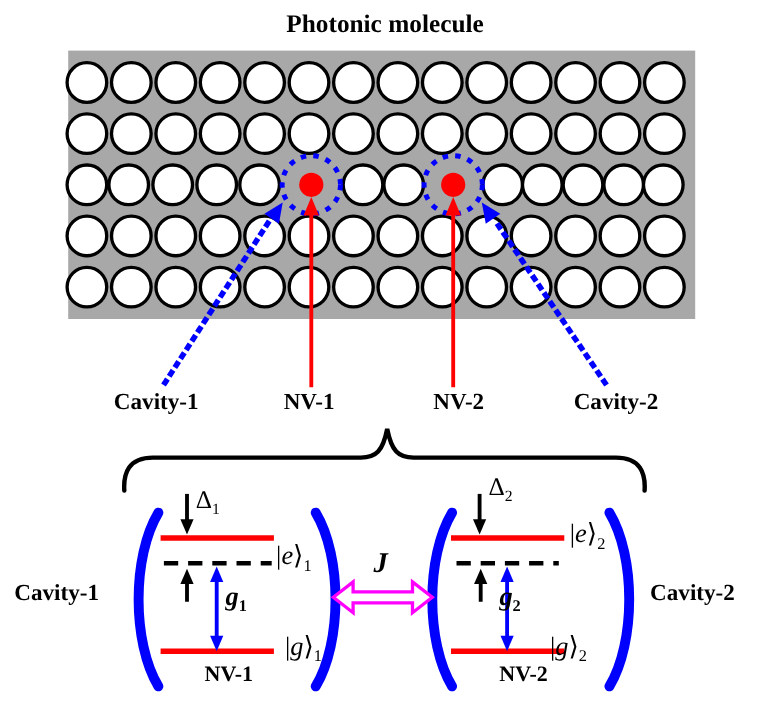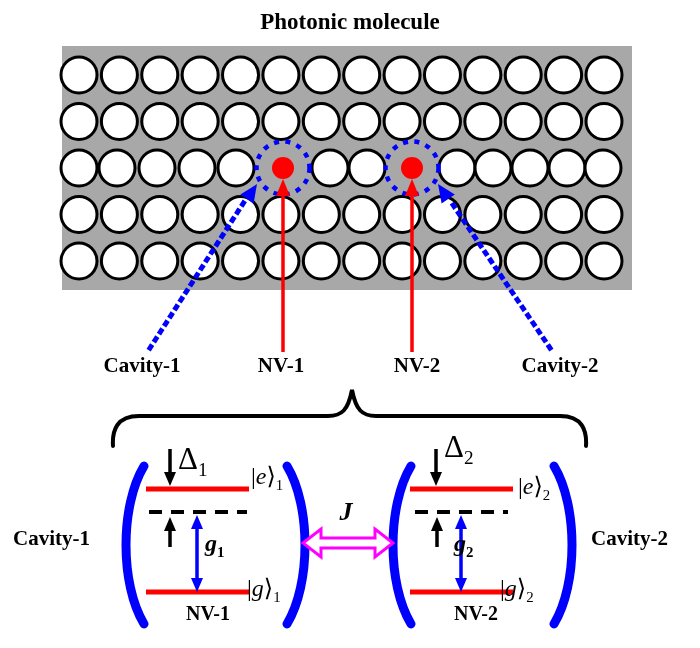--- a/index.html
+++ b/index.html
@@ -9,21 +9,21 @@
   }
   #gfx{position:absolute;left:0;top:0;}
   .lbl{position:absolute;white-space:nowrap;line-height:1.05;}
   .centered{transform:translateX(-50%);}
   .title{width:700px;text-align:center;font-size:23px;font-weight:bold;top:10px;left:0;}
   .ptr-lbl{font-size:21px;font-weight:bold;top:354px;}
   .cav-lbl{font-size:21px;font-weight:bold;top:527px;}
   .nv-lbl{font-size:20px;font-weight:bold;top:603px;}
   .ket{font-size:24px;}
   .ket .it{font-style:italic;}
-  .delta{font-size:31px;}
+  .delta{font-size:23px;}
   .gcoup{font-size:24px;font-style:italic;font-weight:bold;font-family:Liberation Serif, serif;}
   .jlbl{font-size:26px;font-style:italic;font-weight:bold;top:498px;}
   sub{font-size:0.62em;font-style:normal;}
   
   .slab{fill:var(--slab);}
   .hole{fill:var(--hole_fill);stroke:var(--outline);stroke-width:3;}
   .cavity-ring{fill:none;stroke:var(--blue);stroke-width:4.5;stroke-dasharray:5 6.5;}
   .nv-dot{fill:var(--red);}
   .red-arrow-line{stroke:var(--red);stroke-width:3.5;}
   .red-arrow-head{fill:var(--red);}
@@ -178,22 +178,22 @@
   <div class="lbl ptr-lbl centered" style="left:281px">NV-1</div>
   <div class="lbl ptr-lbl centered" style="left:417px">NV-2</div>
   <div class="lbl ptr-lbl centered" style="left:560px">Cavity-2</div>
 
   <div class="lbl cav-lbl" style="left:13px">Cavity-1</div>
   <div class="lbl cav-lbl" style="left:591px">Cavity-2</div>
 
   <div class="lbl delta" style="left:178px;top:443px"><span>Δ</span><sub>1</sub></div>
   <div class="lbl delta" style="left:444px;top:431px"><span>Δ</span><sub>2</sub></div>
 
-  <div class="lbl ket" style="left:251px;top:464px"><span>|</span><span class="it">e</span><span>⟩</span><sub>1</sub></div>
-  <div class="lbl ket" style="left:247px;top:576px"><span>|</span><span class="it">g</span><span>⟩</span><sub>1</sub></div>
+  <div class="lbl ket" style="left:251px;top:494px"><span>|</span><span class="it">e</span><span>⟩</span><sub>1</sub></div>
+  <div class="lbl ket" style="left:259px;top:576px"><span>|</span><span class="it">g</span><span>⟩</span><sub>1</sub></div>
   <div class="lbl ket" style="left:518px;top:474px"><span>|</span><span class="it">e</span><span>⟩</span><sub>2</sub></div>
   <div class="lbl ket" style="left:500px;top:576px"><span>|</span><span class="it">g</span><span>⟩</span><sub>2</sub></div>
 
   <div class="lbl gcoup" style="left:205px;top:531px"><span>g</span><sub>1</sub></div>
   <div class="lbl gcoup" style="left:454px;top:531px"><span>g</span><sub>2</sub></div>
 
   <div class="lbl nv-lbl centered" style="left:208px">NV-1</div>
   <div class="lbl nv-lbl centered" style="left:476px">NV-2</div>
 
   <div class="lbl jlbl centered" style="left:346px">J</div>

